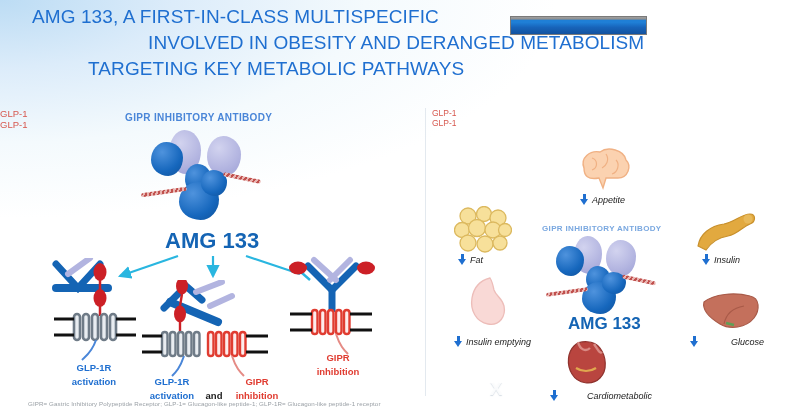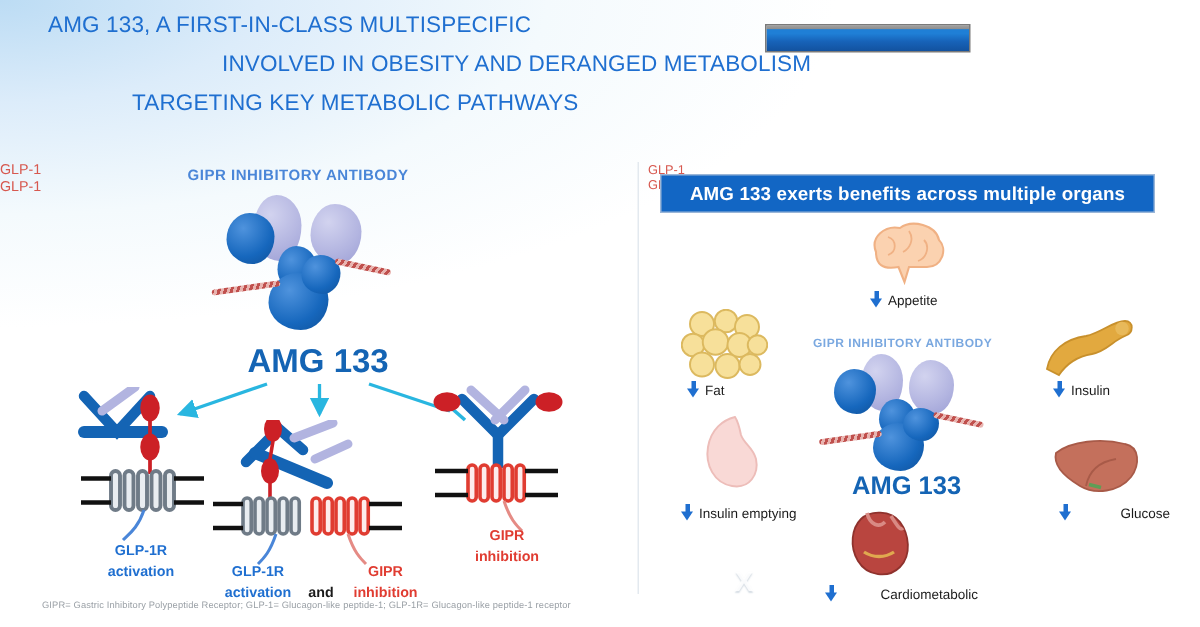--- a/index.html
+++ b/index.html
@@ -11,21 +11,21 @@
   #slide{
     position:absolute;inset:0;
     background:
       radial-gradient(120% 90% at 0% 0%, #bcdcf4 0%, #dcecfa 18%, #f4fafd 38%, #ffffff 58%),
       radial-gradient(90% 60% at 100% 100%, #c9e6f7 0%, #e6f3fb 25%, #ffffff 55%),
       linear-gradient(180deg,#eef7fd 0%, #ffffff 30%, #ffffff 80%, #e9f4fb 100%);
   }
   
   #title{
     position:absolute;left:0;top:4px;width:790px;
-    color:#1f6fd0;font-size:15px;line-height:26px;
+    color:#1f6fd0;font-size:19px;line-height:26px;
     letter-spacing:.1px;white-space:nowrap;
   }
   #title .tl{display:block;}
   #title .l1{padding-left:32px;}
   #title .l2{padding-left:88px;}
   #title .l3{padding-left:148px;}
   #redaction{
     position:absolute;left:510px;top:16px;width:137px;height:19px;
     background:linear-gradient(180deg,#9f9f9f 0%,#8e8e8e 14%,#1f7fd6 16%,#1f7fd6 32%,#1763b9 62%,#12529f 100%);
     border:1px solid #7a7a7a;box-sizing:border-box;
@@ -60,21 +60,21 @@
   #rightPanel{position:absolute;left:432px;top:108px;width:368px;height:290px;}
   #organBanner{
     position:absolute;left:8px;top:8px;width:330px;height:26px;
     background:#1266c4;border:1px solid #9ab6d8;box-sizing:border-box;
     color:#ffffff;font-size:12.5px;font-weight:bold;
     display:flex;align-items:center;justify-content:center;letter-spacing:.1px;
   }
   .organ{position:absolute;}
   .organ-lab{
     position:absolute;font-size:9px;color:#1b1b1b;white-space:nowrap;
-    display:flex;align-items:center;gap:3px;
+    display:flex;align-items:center;gap:3px;font-style:italic;
   }
   .dn-arrow{display:inline-block;width:9px;height:11px;position:relative;flex:0 0 auto;}
   .dn-arrow::before{content:"";position:absolute;left:3px;top:0;width:3px;height:6px;background:#1f6fd0;}
   .dn-arrow::after{content:"";position:absolute;left:0;top:5px;width:0;height:0;
     border-left:4.5px solid transparent;border-right:4.5px solid transparent;border-top:6px solid #1f6fd0;}
   
   #footnote{
     position:absolute;left:28px;top:400px;width:700px;
     color:#9aa0a6;font-size:6.2px;letter-spacing:.1px;white-space:nowrap;
   }
@@ -223,21 +223,20 @@
         <line x1="72" y1="58" x2="94" y2="58" stroke="#111" stroke-width="3"></line>
         <line x1="72" y1="74" x2="94" y2="74" stroke="#111" stroke-width="3"></line>
         <path d="M58,78 C62,90 66,94 70,98" stroke="#e58b85" stroke-width="2" fill="none"></path>
       </svg>
       <div class="mech-lab lab-red" style="left:6px;top:96px;width:108px;">GIPR</div>
       <div class="mech-lab lab-red" style="left:6px;top:110px;width:108px;">inhibition</div>
     </div>
   </div>
 
   <div id="rightPanel">
-    <div id="organBanner">AMG 133 exerts benefits across multiple organs</div>
 
     <svg class="organ" style="left:140px;top:38px;width:62px;height:48px;" viewBox="0 0 62 48">
       <path d="M12,22 C8,12 18,4 28,6 C36,0 52,4 54,14 C60,20 56,32 46,32 L34,32 L31,42 L27,32 C16,34 12,30 12,22 Z" fill="#fbd2b0" stroke="#f0b184" stroke-width="1.4"></path>
       <path d="M20,12 C26,14 26,22 20,24 M34,8 C38,14 34,20 30,22 M44,14 C48,18 46,26 40,28" fill="none" stroke="#f0b184" stroke-width="1.2"></path>
     </svg>
     <div class="organ-lab" style="left:148px;top:86px;">
       <span class="dn-arrow"></span>
       <span>Appetite</span>
     </div>
 
@@ -290,21 +289,21 @@
     <div class="organ-lab" style="left:22px;top:228px;">
       <span class="dn-arrow"></span>
       <span>Insulin emptying</span>
     </div>
 
     <svg class="organ" style="left:268px;top:182px;width:62px;height:44px;" viewBox="0 0 62 44">
       <path d="M4,12 C14,4 34,2 50,6 C60,8 60,20 54,28 C46,38 30,40 20,34 C10,28 2,20 4,12 Z" fill="#c4705c" stroke="#a85a48" stroke-width="1.2"></path>
       <path d="M24,34 C26,24 32,18 44,16" fill="none" stroke="#a85a48" stroke-width="1.2"></path>
       <path d="M26,33 L34,35" stroke="#5f9e56" stroke-width="2.4"></path>
     </svg>
-    <div class="organ-lab" style="left:274px;top:228px;gap:32px;">
+    <div class="organ-lab" style="left:258px;top:228px;gap:32px;">
       <span class="dn-arrow"></span>
       <span>Glucose</span>
     </div>
 
     <svg class="organ" style="left:128px;top:230px;width:54px;height:52px;" viewBox="0 0 54 52">
       <path d="M14,8 C8,14 6,26 12,36 C18,46 32,48 40,40 C48,32 46,18 40,10 C34,2 20,2 14,8 Z" fill="#b9453f" stroke="#8f322d" stroke-width="1.2"></path>
       <path d="M18,4 C20,12 26,14 30,10 M34,6 C38,12 40,16 42,14" fill="none" stroke="#d98a84" stroke-width="2.4"></path>
       <path d="M16,30 C22,34 30,34 36,30" fill="none" stroke="#e0a84f" stroke-width="2.2"></path>
     </svg>
     <div class="organ-lab" style="left:118px;top:282px;gap:28px;">

